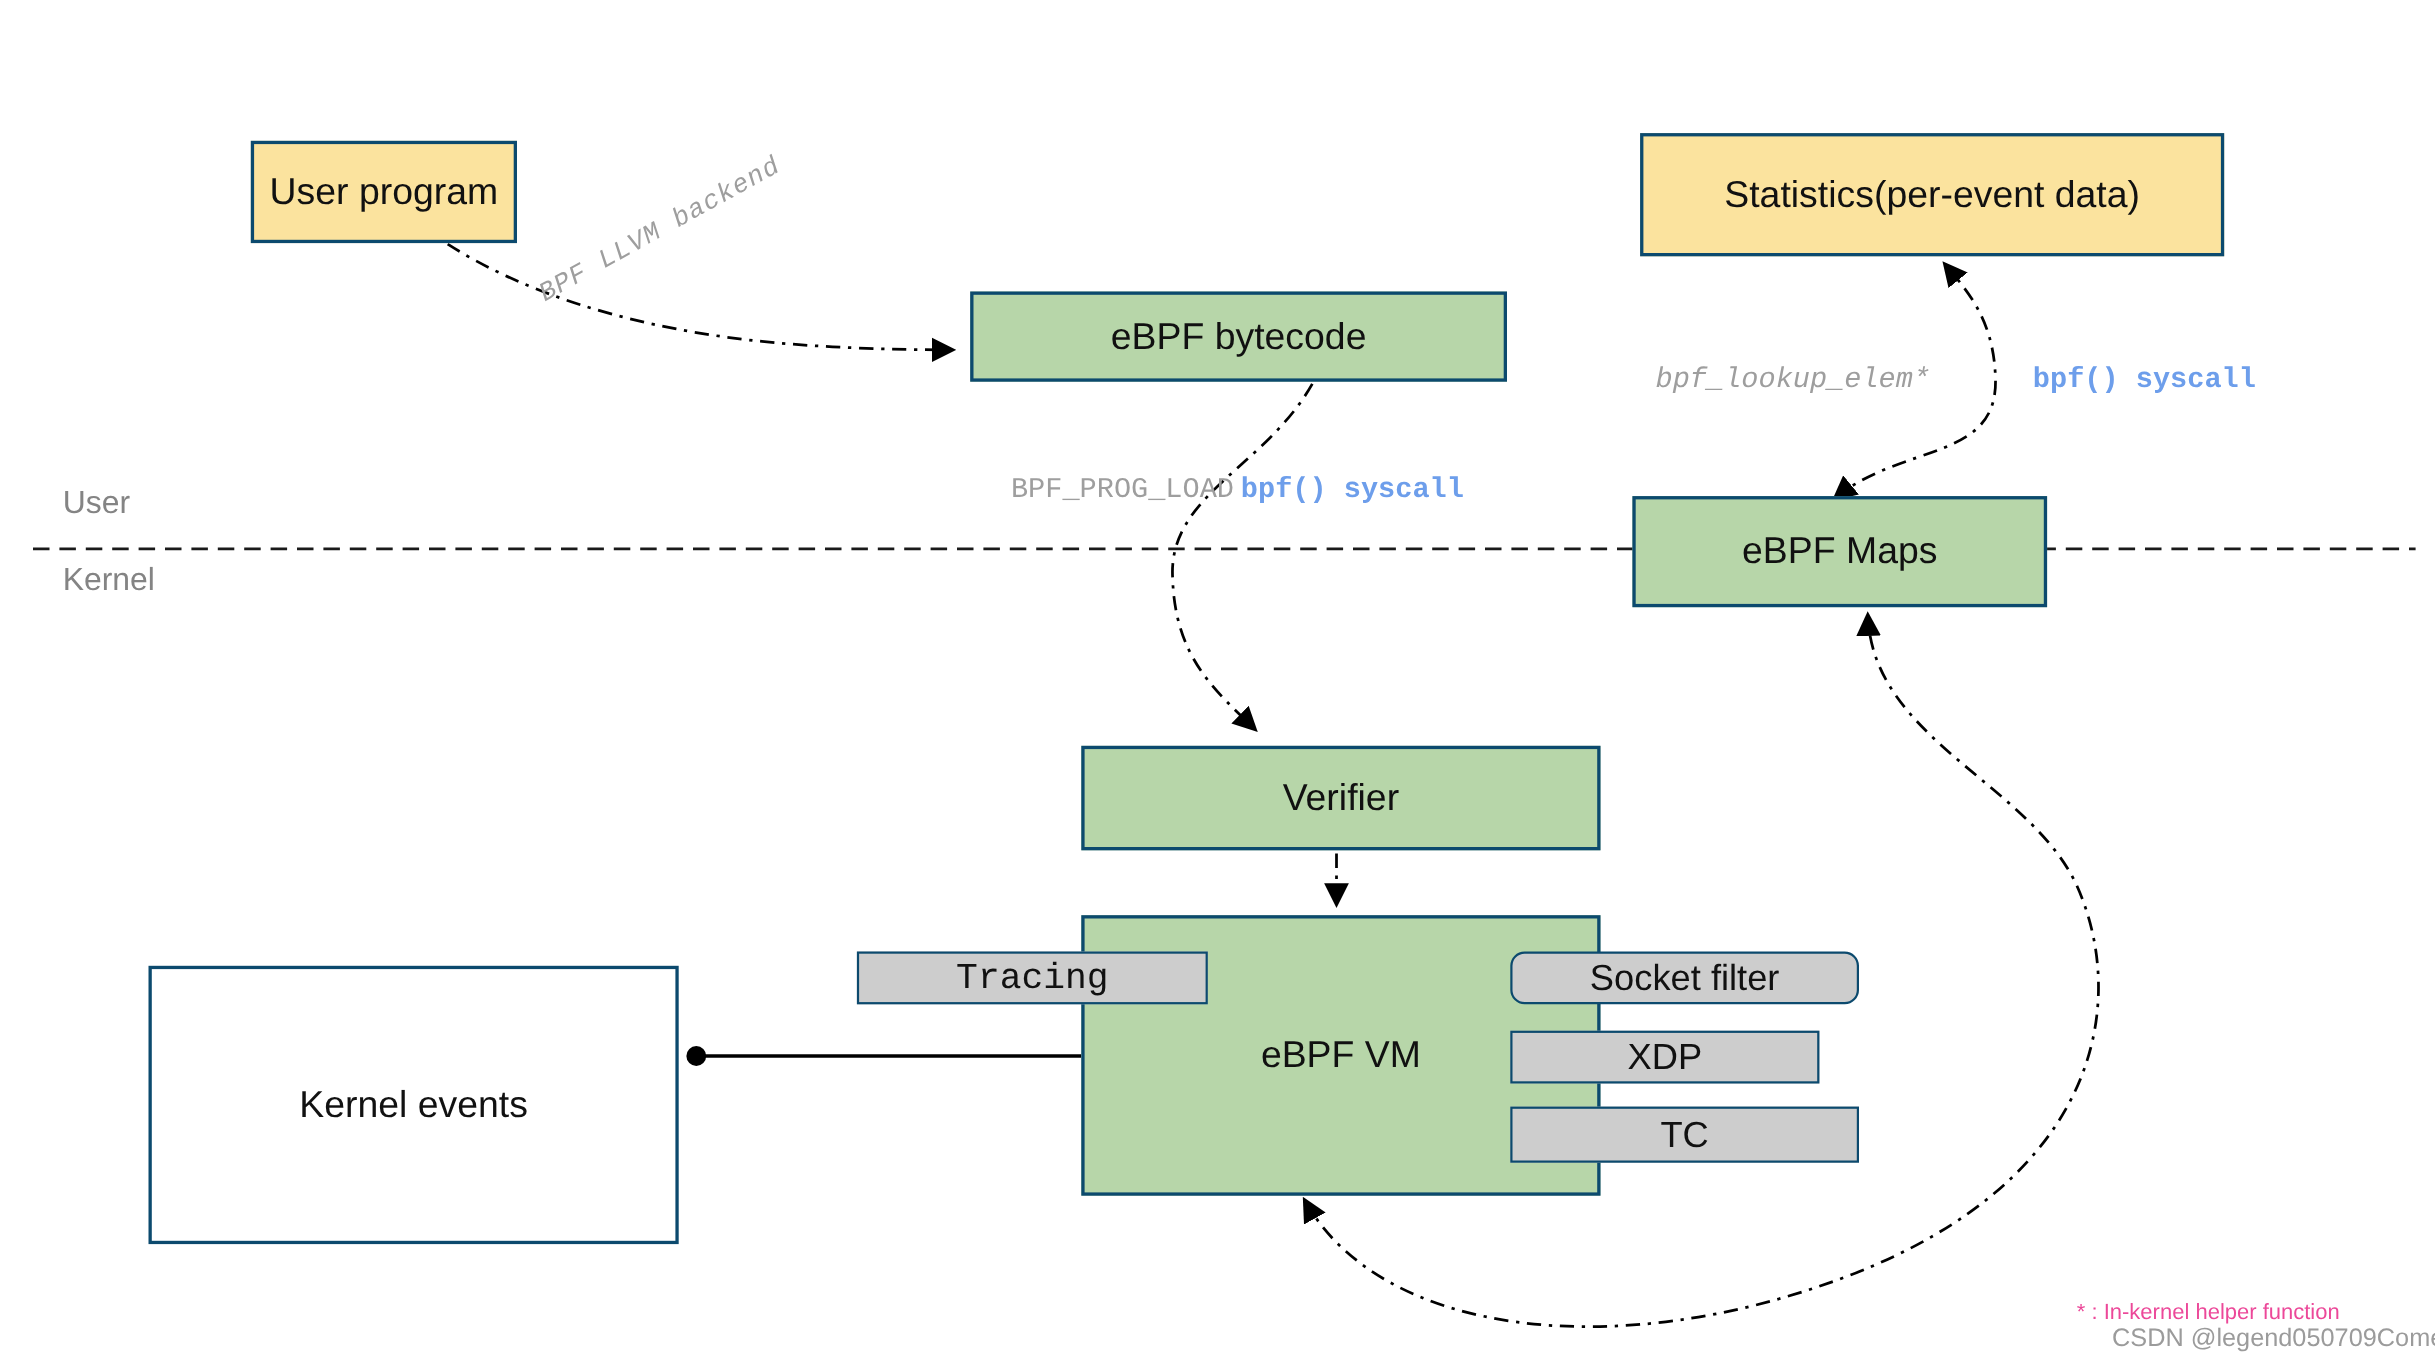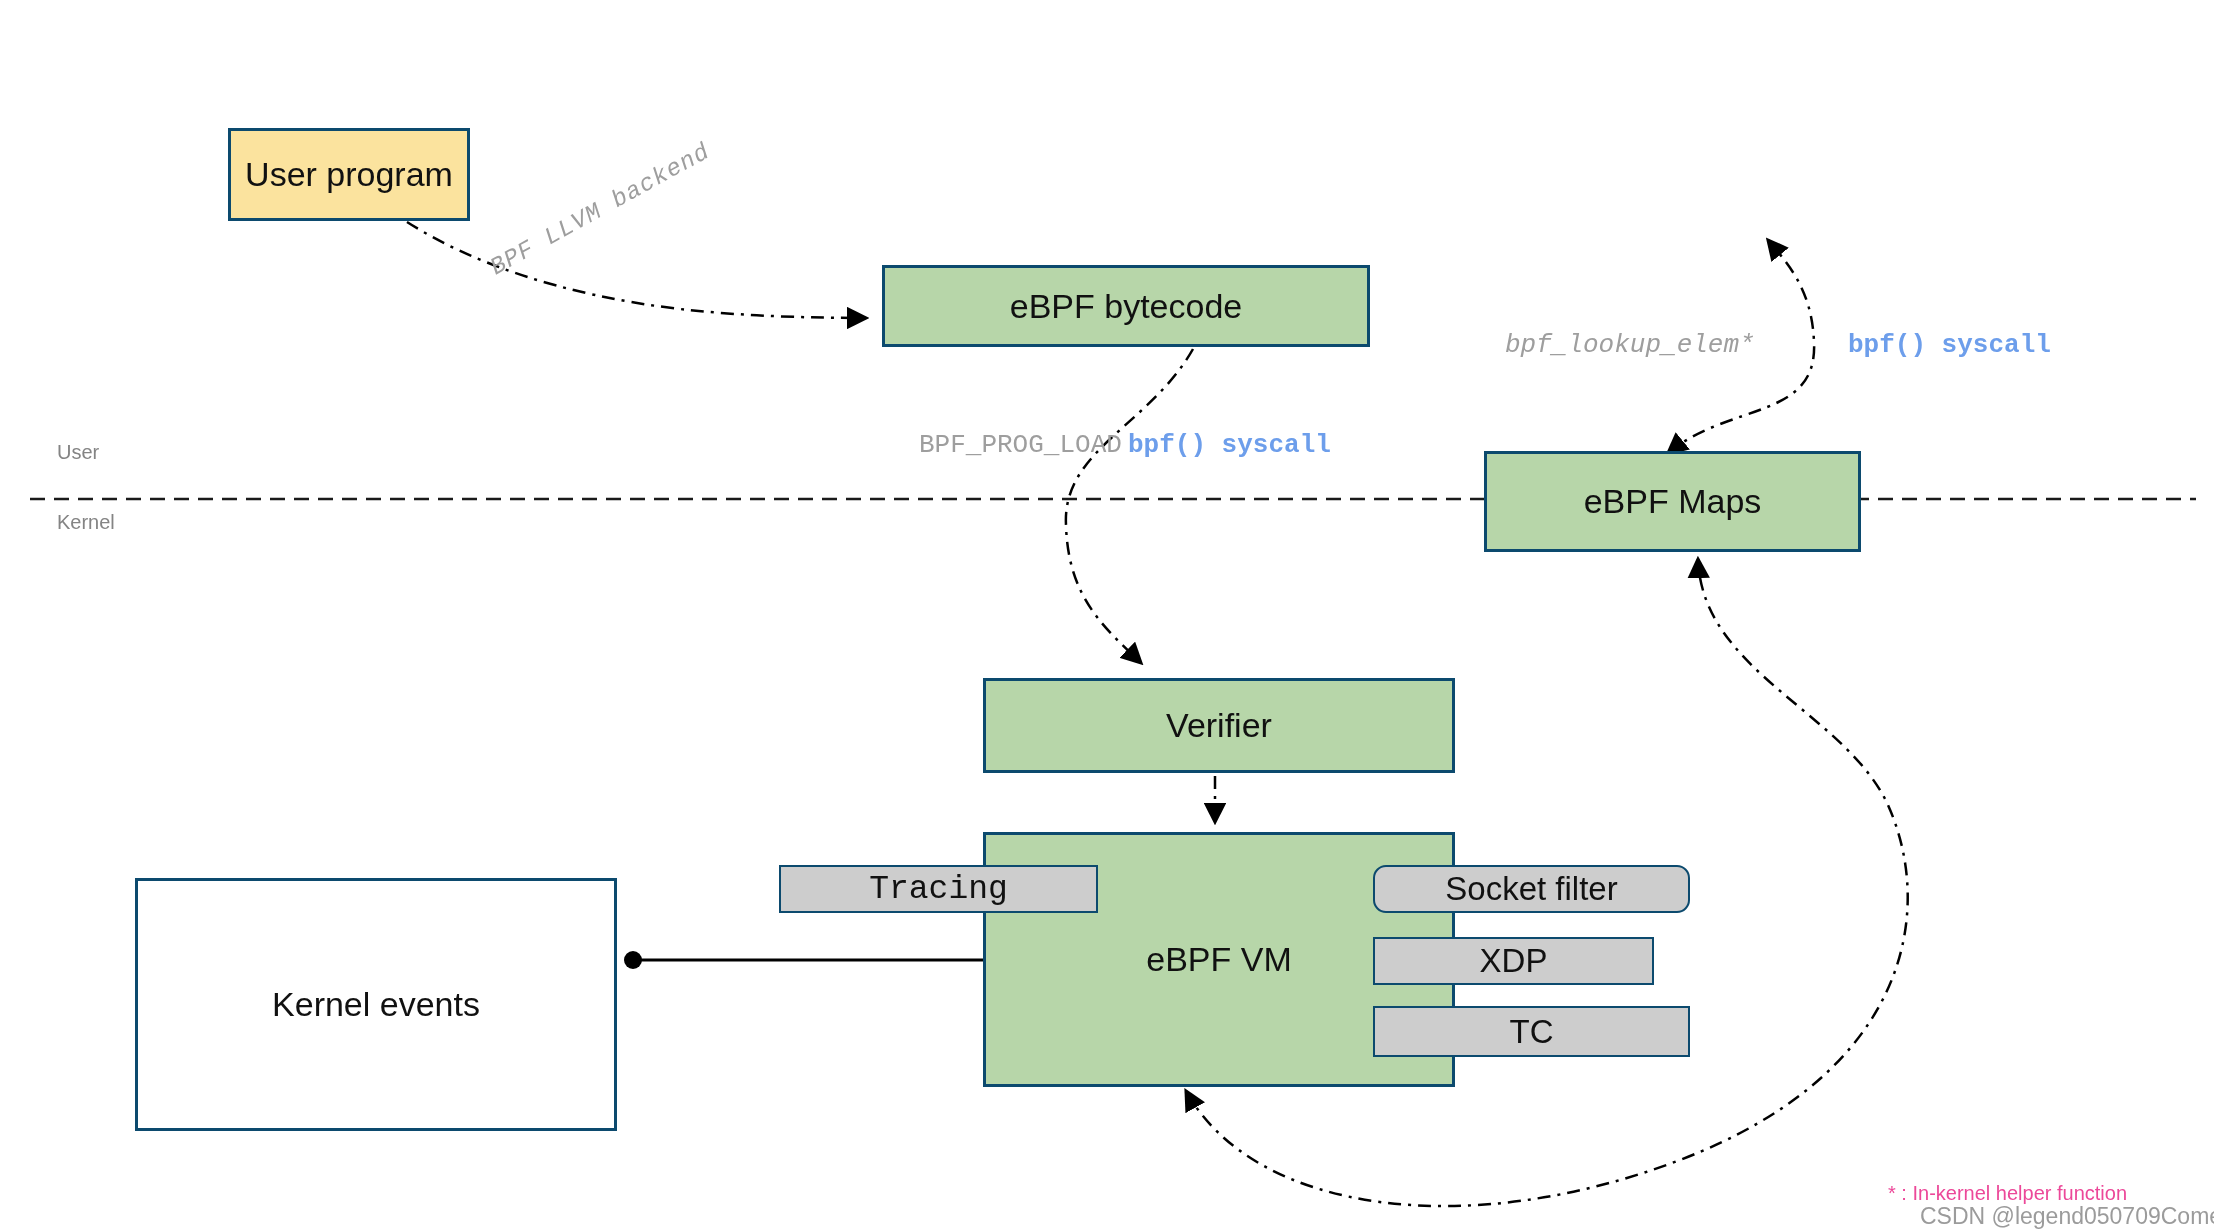--- a/index.html
+++ b/index.html
@@ -7,21 +7,21 @@
           font-family:"Liberation Sans",sans-serif;}
   #connectors{position:absolute;left:0;top:0;z-index:1;}
   .box{position:absolute;box-sizing:border-box;border:3px solid #0c4a6e;
        display:flex;align-items:center;justify-content:center;
        font-size:34px;color:#111;z-index:2;white-space:nowrap;}
   .yellow{background:#FBE39E;}
   .green{background:#B7D6A9;}
   .white{background:#ffffff;}
   .tab{border-width:2px;background:#CDCDCD;font-size:33px;z-index:3;}
   .lbl{position:absolute;z-index:2;white-space:nowrap;}
-  .side-label{font-size:20px;color:#848484;}
+  .side-label{font-size:29px;color:#848484;}
   .mono{font-family:"Liberation Mono",monospace;font-size:26px;}
   .gray-code{color:#9E9E9E;}
   .blue-code{color:#6D9EEB;font-weight:bold;}
   .italic{font-style:italic;}
   .rotated{transform:rotate(-29deg);transform-origin:center center;letter-spacing:1px;}
   .footnote{font-size:20px;color:#ec4899;}
   .watermark{font-size:23px;color:#9B9B9B;}
 </style>
 </head>
 <body>
@@ -52,20 +52,23 @@
   </svg>
 
   <div class="box yellow" style="left:228px;top:128px;width:242px;height:93px;">
     <span>User program</span>
   </div>
 
   <div class="box green" style="left:882px;top:265px;width:488px;height:82px;">
     <span>eBPF bytecode</span>
   </div>
 
+  <div class="box yellow" style="left:1491px;top:121px;width:531px;height:112px;">
+    <span>Statistics(per-event data)</span>
+  </div>
 
   <div class="box green" style="left:1484px;top:451px;width:377px;height:101px;">
     <span>eBPF Maps</span>
   </div>
 
   <div class="box green" style="left:983px;top:678px;width:472px;height:95px;">
     <span>Verifier</span>
   </div>
 
   <div class="box green" style="left:983px;top:832px;width:472px;height:255px;">

